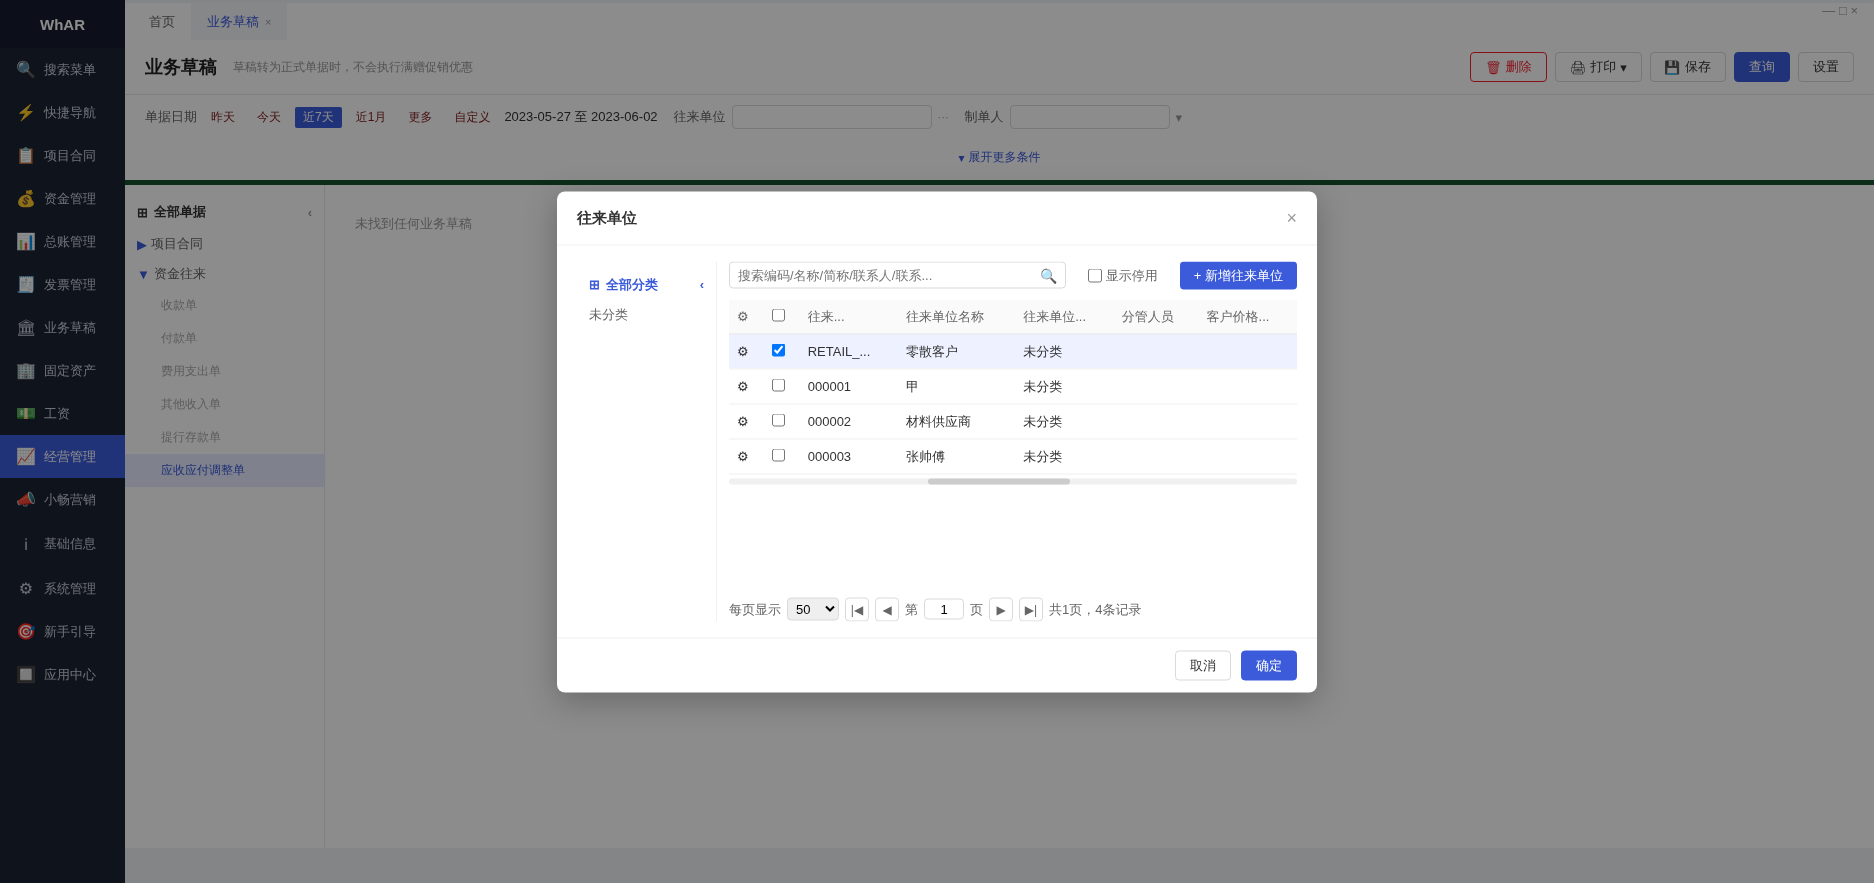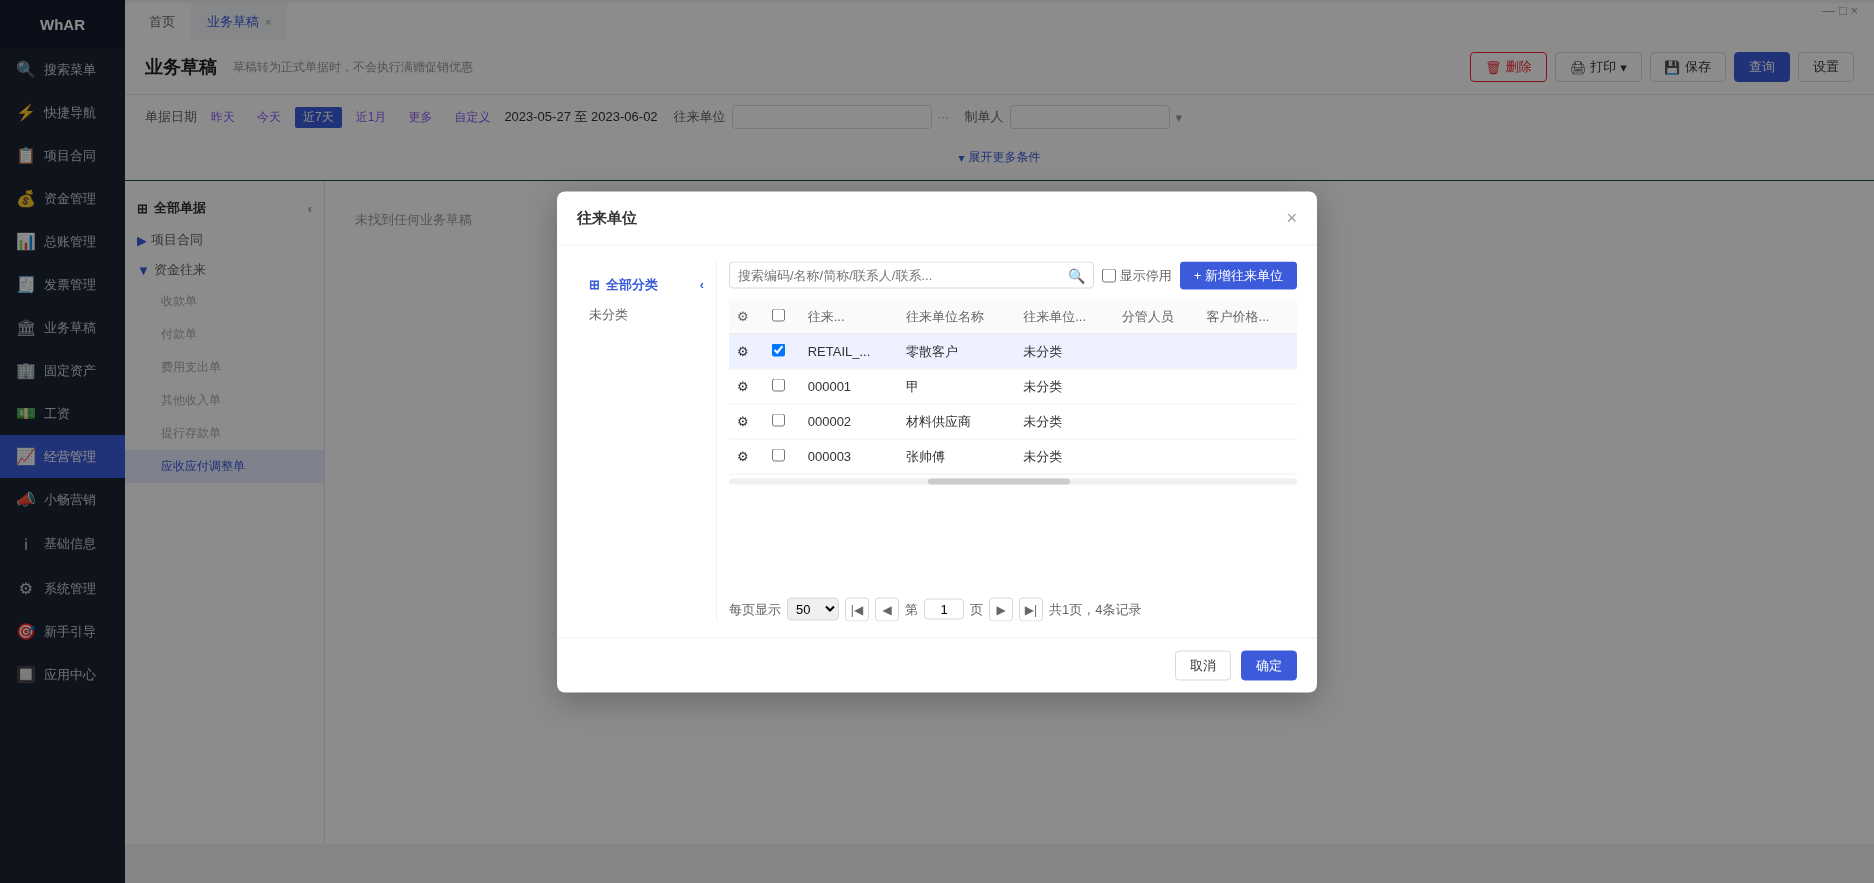--- a/index.html
+++ b/index.html
@@ -41,26 +41,26 @@
     .page-title { font-size: 18px; font-weight: bold; color: #222; }
     .page-subtitle { font-size: 12px; color: #999; }
 
     .page-actions { margin-left: auto; display: flex; gap: 8px; align-items: center; }
     .btn { padding: 5px 14px; border-radius: 4px; border: 1px solid #d9d9d9; background: #fff; cursor: pointer; font-size: 13px; color: #333; display: flex; align-items: center; gap: 4px; }
     .btn-primary { background: #3b5bdb; color: #fff; border-color: #3b5bdb; }
     .btn-danger { color: #f5222d; border-color: #f5222d; }
 
     
     .filter-bar {
-      background: #fff; padding: 10px 20px; display: flex; align-items: center; gap: 16px; border-bottom: 1px solid #14532d; flex-wrap: wrap;
+      background: #fff; padding: 10px 20px; display: flex; align-items: center; gap: 16px; border-bottom: 5px solid #14532d; flex-wrap: wrap;
     }
     .filter-item { display: flex; align-items: center; gap: 6px; font-size: 13px; }
     .filter-label { color: #666; white-space: nowrap; }
     .filter-input { border: 1px solid #d9d9d9; border-radius: 4px; padding: 4px 8px; font-size: 12px; color: #333; min-width: 120px; }
-    .date-tag { padding: 2px 8px; border-radius: 2px; font-size: 12px; color: #8b5cf6; cursor: pointer; }
+    .date-tag { padding: 2px 8px; border-radius: 2px; font-size: 12px; color: #7f1d1d; cursor: pointer; }
     .date-tag.active { background: #3b5bdb; color: #fff; border-radius: 2px; }
     .expand-btn { color: #3b5bdb; font-size: 12px; cursor: pointer; display: flex; align-items: center; gap: 4px; margin: 0 auto; }
 
     
     .overlay {
       position: fixed; left: 0; top: 0; right: 0; bottom: 0; background: rgba(0,0,0,0.45); z-index: 100;
     }
 
     
     .dialog {
@@ -75,21 +75,21 @@
     .dialog-footer { padding: 12px 20px; border-top: 1px solid #f0f0f0; display: flex; justify-content: flex-end; gap: 10px; }
 
     
     .dialog-layout { display: flex; gap: 0; height: 360px; }
     .dialog-sidebar { width: 140px; border-right: 1px solid #f0f0f0; padding: 8px 0; flex-shrink: 0; }
     .dialog-sidebar-title { padding: 6px 12px; font-size: 13px; color: #3b5bdb; font-weight: bold; display: flex; align-items: center; gap: 6px; }
     .dialog-sidebar-item { padding: 6px 12px; font-size: 13px; color: #666; cursor: pointer; }
     .dialog-main { flex: 1; overflow: hidden; display: flex; flex-direction: column; padding-left: 12px; }
 
     
-    .dialog-search { display: flex; align-items: center; gap: 8px; margin-bottom: 10px; }
+    .dialog-search { display: flex; align-items: center; gap: 22px; margin-bottom: 10px; }
     .search-input-wrap { position: relative; flex: 1; }
     .search-input { width: 100%; border: 1px solid #d9d9d9; border-radius: 4px; padding: 5px 28px 5px 8px; font-size: 13px; }
     .search-icon { position: absolute; right: 8px; top: 50%; transform: translateY(-50%); color: #999; font-size: 14px; }
     .show-disabled { display: flex; align-items: center; gap: 4px; font-size: 13px; color: #666; white-space: nowrap; }
     .checkbox-small { width: 14px; height: 14px; cursor: pointer; }
     .btn-new { background: #3b5bdb; color: #fff; border: none; border-radius: 4px; padding: 5px 14px; font-size: 13px; cursor: pointer; white-space: nowrap; display: flex; align-items: center; gap: 4px; }
 
     
     .dialog-table { width: 100%; border-collapse: collapse; font-size: 13px; }
     .dialog-table th { background: #fafafa; border-bottom: 1px solid #e8e8e8; padding: 8px 8px; color: #666; font-weight: normal; text-align: left; white-space: nowrap; }

